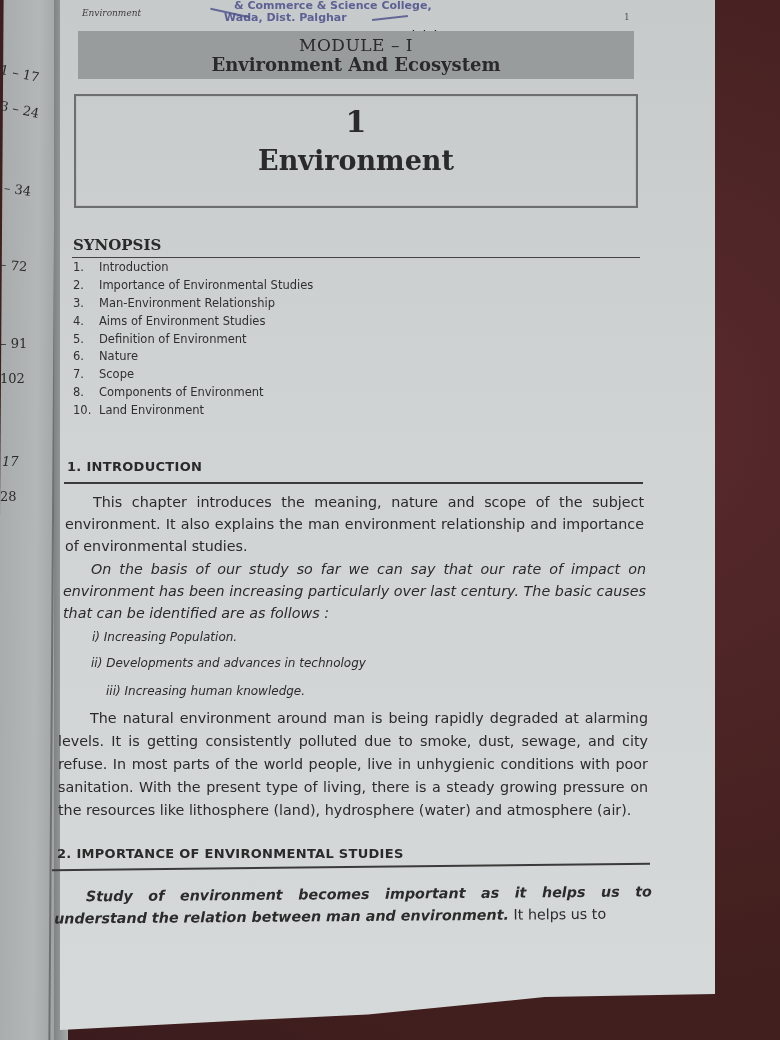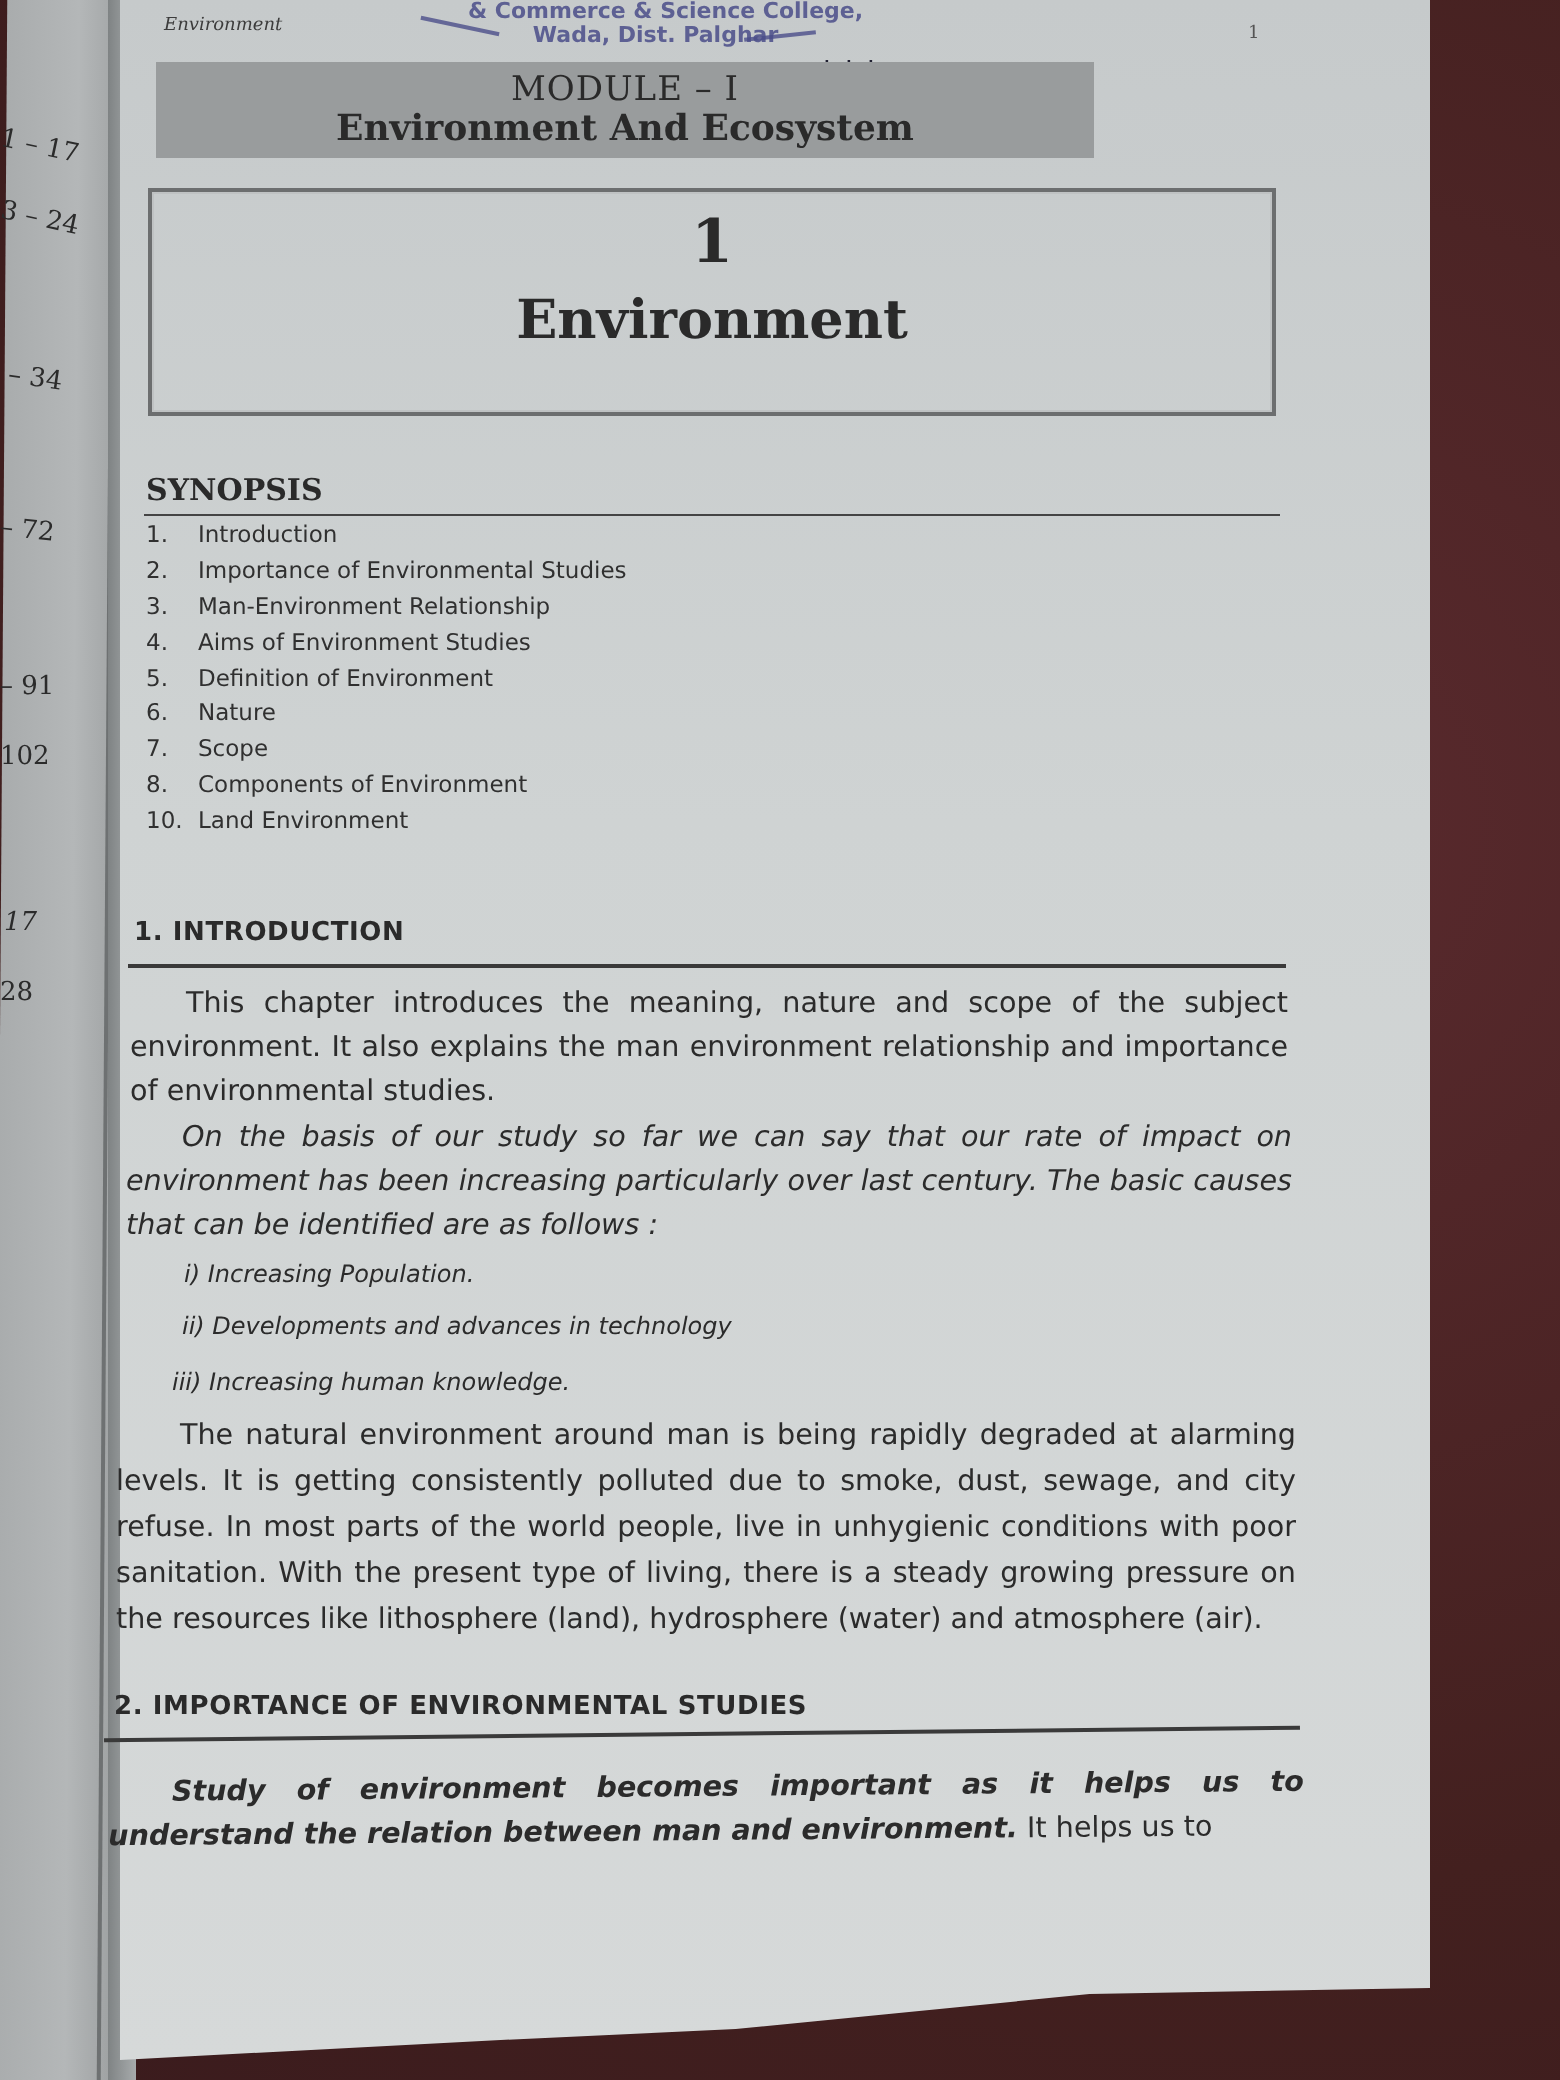--- a/index.html
+++ b/index.html
@@ -44,35 +44,35 @@
       font-family: "DejaVu Serif", serif; font-style: italic;
       font-size: 9px; color: #3c3c3c;
     }
     .page-number {
       position: absolute; left: 624px; top: 12px;
       font-size: 9px; color: #555;
     }
     .stamp {
       position: absolute; left: 224px; top: 0px;
       font-family: "DejaVu Sans", sans-serif; font-weight: bold;
-      color: #4b4e8a; font-size: 11px; line-height: 12px; text-align: center;
+      color: #4b4e8a; font-size: 11px; line-height: 12px; 
       opacity: 0.85;
     }
     .stamp .l1 { display:block; margin-left: 10px; }
     .stamp .l2 { display:block; }
     .stamp-sign {
       position: absolute; left: 404px; top: 28px;
       font-family: "DejaVu Serif", serif; font-style: italic; font-weight: bold;
       color: #1f1f30; font-size: 11px;
     }
     .stamp-line1 { position:absolute; left:210px; top:12px; width:40px; height:2px; background:#4b4e8a; transform: rotate(12deg); opacity:.8;}
     .stamp-line2 { position:absolute; left:372px; top:17px; width:36px; height:2px; background:#4b4e8a; transform: rotate(-6deg); opacity:.8;}
 
     .module-band {
-      position: absolute; left: 78px; top: 31px; width: 469px; height: 48px;
+      position: absolute; left: 78px; top: 31px; width: 556px; height: 48px;
       background: #999c9d; text-align: center; color: #2a2a2a;
     }
     .module-band .m1 {
       font-family: "DejaVu Serif", serif; font-size: 17px; letter-spacing: 0.5px;
       margin-top: 4px; line-height: 20px;
     }
     .module-band .m2 {
       font-family: "DejaVu Serif", serif; font-weight: bold; font-size: 18px;
       line-height: 20px;
     }
@@ -178,20 +178,20 @@
 
 <div class="sec-head" style="left:67px;top:459px;">1.  INTRODUCTION</div>
 <div class="sec-rule" style="left:64px;top:482px;width:579px;"></div>
 
 <div class="para" style="left:65px;top:491px;width:579px;"><span class="ind"></span><span>This chapter introduces the meaning, nature and scope of the subject environment. It also explains the man environment relationship and importance of environmental studies.</span></div>
 
 <div class="para italic" style="left:63px;top:558px;width:583px;"><span class="ind"></span><span>On the basis of our study so far we can say that our rate of impact on environment has been increasing particularly over last century. The basic causes that can be identified are as follows :</span></div>
 
 <div class="list-item" style="left:92px;top:630px;">i)  Increasing Population.</div>
 <div class="list-item" style="left:91px;top:656px;">ii)  Developments and advances in technology</div>
-<div class="list-item" style="left:86px;top:684px;text-align:center;">iii) Increasing human knowledge.</div>
+<div class="list-item" style="left:106px;top:684px;text-align:center;">iii) Increasing human knowledge.</div>
 
 <div class="para" style="left:58px;top:707px;width:590px;line-height:23px;"><span class="ind" style="width:32px"></span><span>The natural environment around man is being rapidly degraded at alarming levels. It is getting consistently polluted due to smoke, dust, sewage, and city refuse. In most parts of the world people, live in unhygienic conditions with poor sanitation. With the present type of living, there is a steady growing pressure on the resources like lithosphere (land), hydrosphere (water) and atmosphere (air).</span></div>
 
 <div class="sec-head" style="left:57px;top:846px;">2.  IMPORTANCE OF ENVIRONMENTAL STUDIES</div>
 <div class="sec-rule" style="left:52px;top:866px;width:598px;transform:rotate(-0.6deg);"></div>
 
 <div class="para" style="left:54px;top:883px;width:598px;transform:rotate(-0.5deg);"><span class="ind" style="width:32px"></span><span class="bold-ital">Study of environment becomes important as it helps us to understand the relation between man and environment.</span><span> It helps us to</span></div>
 
 </body></html>

